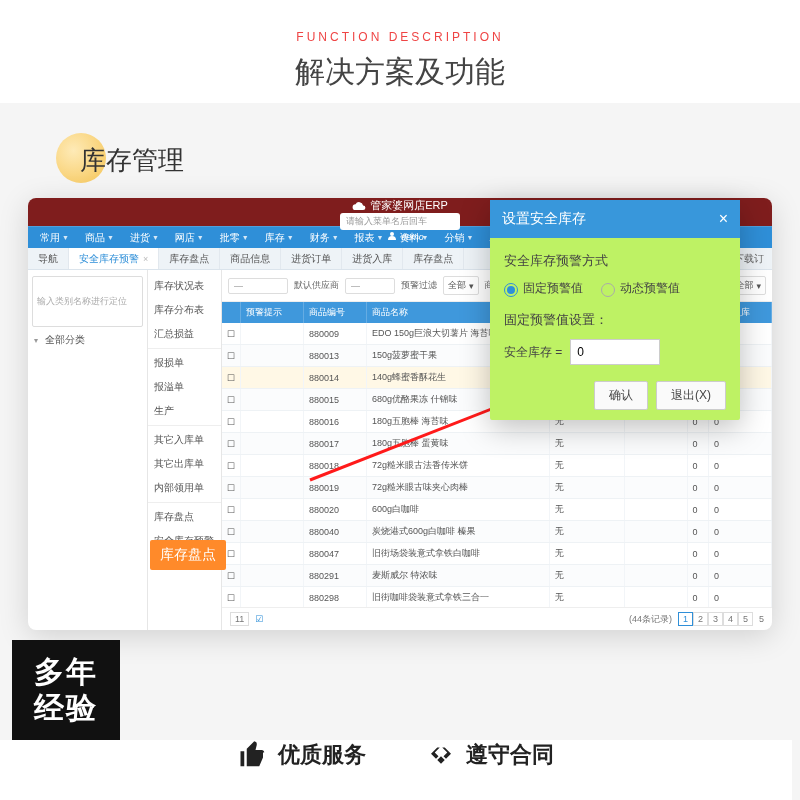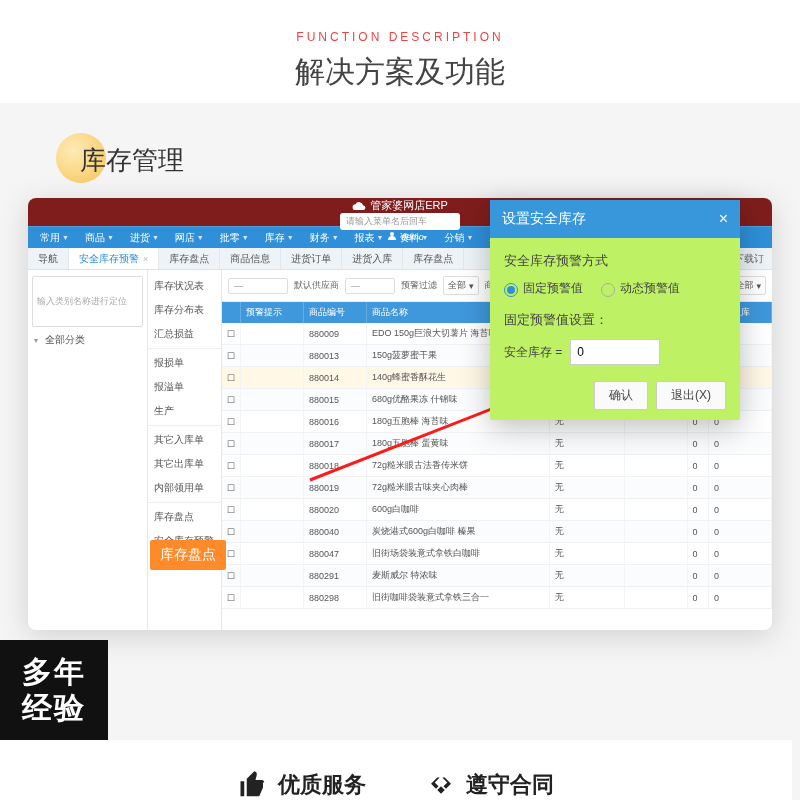--- a/index.html
+++ b/index.html
@@ -78,22 +78,22 @@
 .modal .radio.sel .dot::after { content: ""; width: 8px; height: 8px; background: #2f8fd8; border-radius: 50%; }
 .modal .fixset { margin-top: 6px; }
 .modal .fixset .lbl { font-size: 13px; margin-bottom: 10px; }
 .modal .inline { display: flex; align-items: center; gap: 8px; }
 .modal .inline input { border: 1px solid #ccc; padding: 5px 6px; width: 90px; font-size: 12px; }
 .modal .btns { display: flex; justify-content: flex-end; gap: 8px; margin-top: 16px; }
 .modal .btn { border: 1px solid #ccc; background: #fafafa; padding: 5px 14px; font-size: 12px; cursor: pointer; border-radius: 2px; }
 
 .arrow { position: absolute; z-index: 15; pointer-events: none; }
 
-.badge-yrs { position: absolute; left: 0; bottom: 60px; background: #111; color: #fff; padding: 14px 22px; font-size: 30px; line-height: 1.2; font-weight: 700; letter-spacing: 2px; }
-.footer { position: absolute; left: 0; right: 8px; bottom: 0; background: #fff; height: 60px; display: flex; align-items: flex-end; justify-content: center; gap: 60px; }
+.badge-yrs { position: absolute; left: 12px; bottom: 60px; background: #111; color: #fff; padding: 14px 22px; font-size: 30px; line-height: 1.2; font-weight: 700; letter-spacing: 2px; }
+.footer { position: absolute; left: 0; right: 8px; bottom: 0; background: #fff; height: 60px; display: flex; align-items: flex-start; justify-content: center; gap: 60px; }
 .footer .fitem { display: flex; align-items: center; gap: 10px; font-size: 22px; color: #222; font-weight: 600; }
 .footer .ficon { width: 30px; height: 30px; }
 </style>
 </head>
 <body>
 
 <div class="hero">
   <div class="hero-sub">FUNCTION DESCRIPTION</div>
   <div class="hero-title">解决方案及功能</div>
 </div>
@@ -375,20 +375,28 @@
                 <td>旧街咖啡袋装意式拿铁三合一</td>
                 <td>无</td>
                 <td></td>
                 <td>0</td>
                 <td>0</td>
               </tr>
             </tbody>
         </table>
       </div>
 
+      <div class="pager">
+        <span class="pgbox">11</span>
+        <span style="color:#2f8fd8">☑</span>
+        <span style="flex:1"></span>
+        <span>(44条记录)</span>
+        <span id="pages"><span class="pgbox active">1</span><span class="pgbox">2</span><span class="pgbox">3</span><span class="pgbox">4</span><span class="pgbox">5</span></span>
+        <span>5</span>
+      </div>
     </div>
   </div>
 </div>
 
 <svg class="arrow" style="left:300px; top:380px;" width="260" height="120">
   <defs>
       <marker id="ah" markerWidth="10" markerHeight="10" refX="8" refY="3" orient="auto">
         <path d="M0,0 L0,6 L9,3 z" fill="#ff1a1a"></path>
       </marker>
     </defs>

